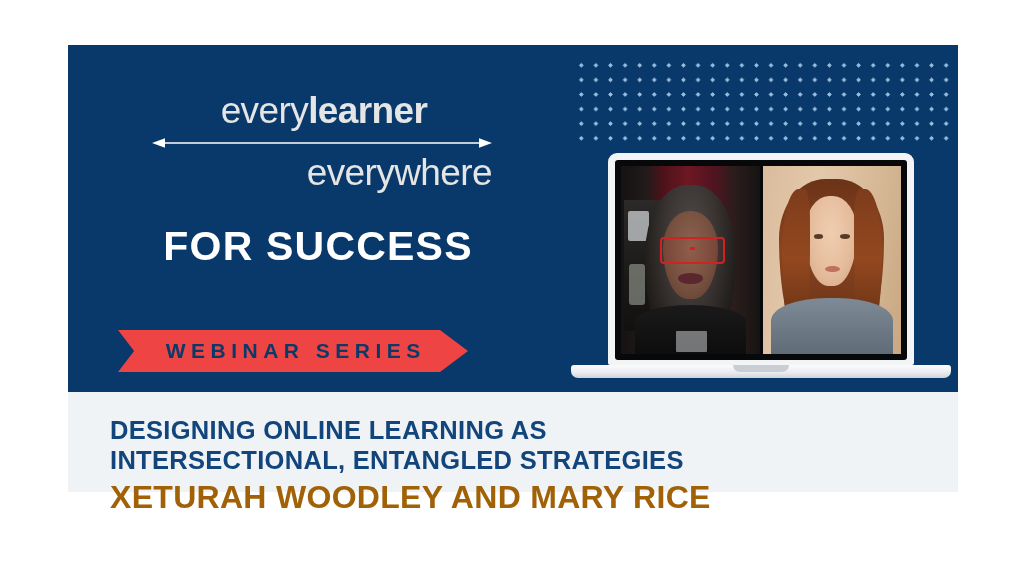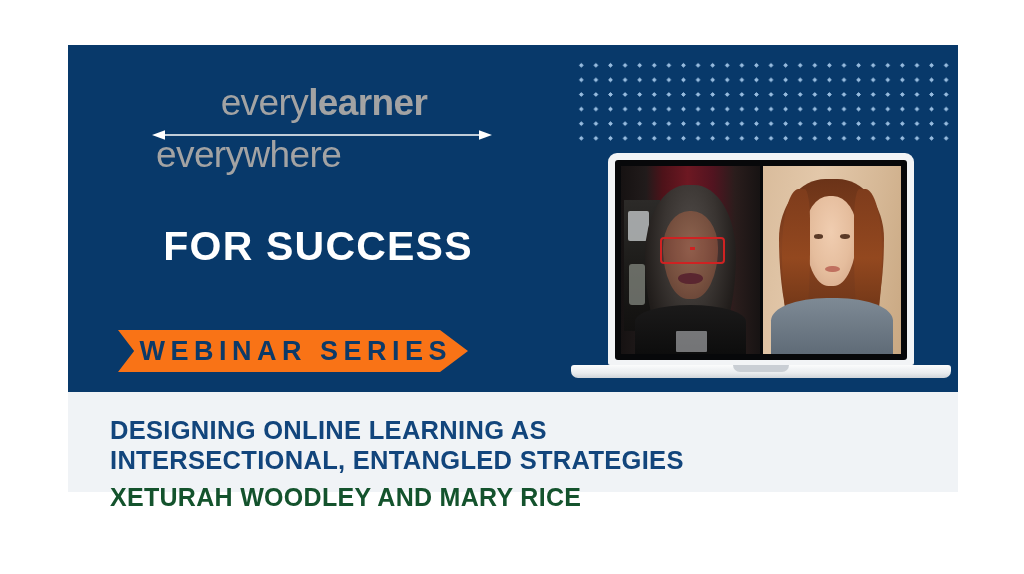--- a/index.html
+++ b/index.html
@@ -41,42 +41,42 @@
     background-image: radial-gradient(#9EC2E4 1.9px, transparent 2.1px);
     background-size: 14.6px 14.6px;
     background-position: 2px 2px;
     opacity: 0.95;
   }
 
   
   .logo {
     position: absolute;
     left: 84px;     
-    top: 38px;
+    top: 46px;
     width: 340px;
     height: 110px;
-    color: #a3a3a3;
+    color: #e5e5e5;
   }
   .logo-line {
     font-size: 37px;
     line-height: 40px;
     letter-spacing: -0.6px;
     white-space: nowrap;
   }
   .logo-top {
     text-align: center;
     padding-left: 4px;
   }
   .logo-light { font-weight: 300; }
   .logo-bold  { font-weight: 700; }
   .logo-bottom {
-    text-align: left;
+    text-align: right;
     font-weight: 300;
     padding-left: 4px;
-    margin-top: 12px;
+    margin-top: 22px;
   }
   .logo-arrow {
     position: absolute;
     left: 0;
     top: 46px;
     width: 340px;
     height: 12px;
   }
 
   
@@ -103,23 +103,23 @@
   .headline .thin { font-weight: 700; }
   .headline .fat  { font-weight: 700; }
 
   
   .ribbon {
     position: absolute;
     left: 50px;    
     top: 285px;
     width: 350px;
     height: 42px;
-    background: #f97316;
+    background: #ef4444;
     color: #0C3A68;
-    font-size: 27px;
+    font-size: 21px;
     font-weight: 700;
     letter-spacing: 5.5px;
     display: flex;
     align-items: center;
     justify-content: center;
     text-indent: 5.5px;
     -webkit-clip-path: polygon(0 0, 100% 0, 100% 50%, 100% 100%, 0 100%, 4.6% 50%);
     clip-path: polygon(0 0, 92% 0, 100% 50%, 92% 100%, 0 100%, 4.6% 50%);
   }
 
@@ -284,22 +284,22 @@
   .f-title {
     color: #12457C;
     font-size: 25.5px;
     font-weight: 700;
     letter-spacing: 0.3px;
     line-height: 30px;
     white-space: nowrap;
   }
   .f-presenters {
     margin-top: 7px;
-    color: #14532d;
-    font-size: 25px;
+    color: #a16207;
+    font-size: 32px;
     font-weight: 700;
     letter-spacing: 0.3px;
     line-height: 30px;
     white-space: nowrap;
   }
 </style>
 </head>
 <body>
 
 <div class="canvas">

